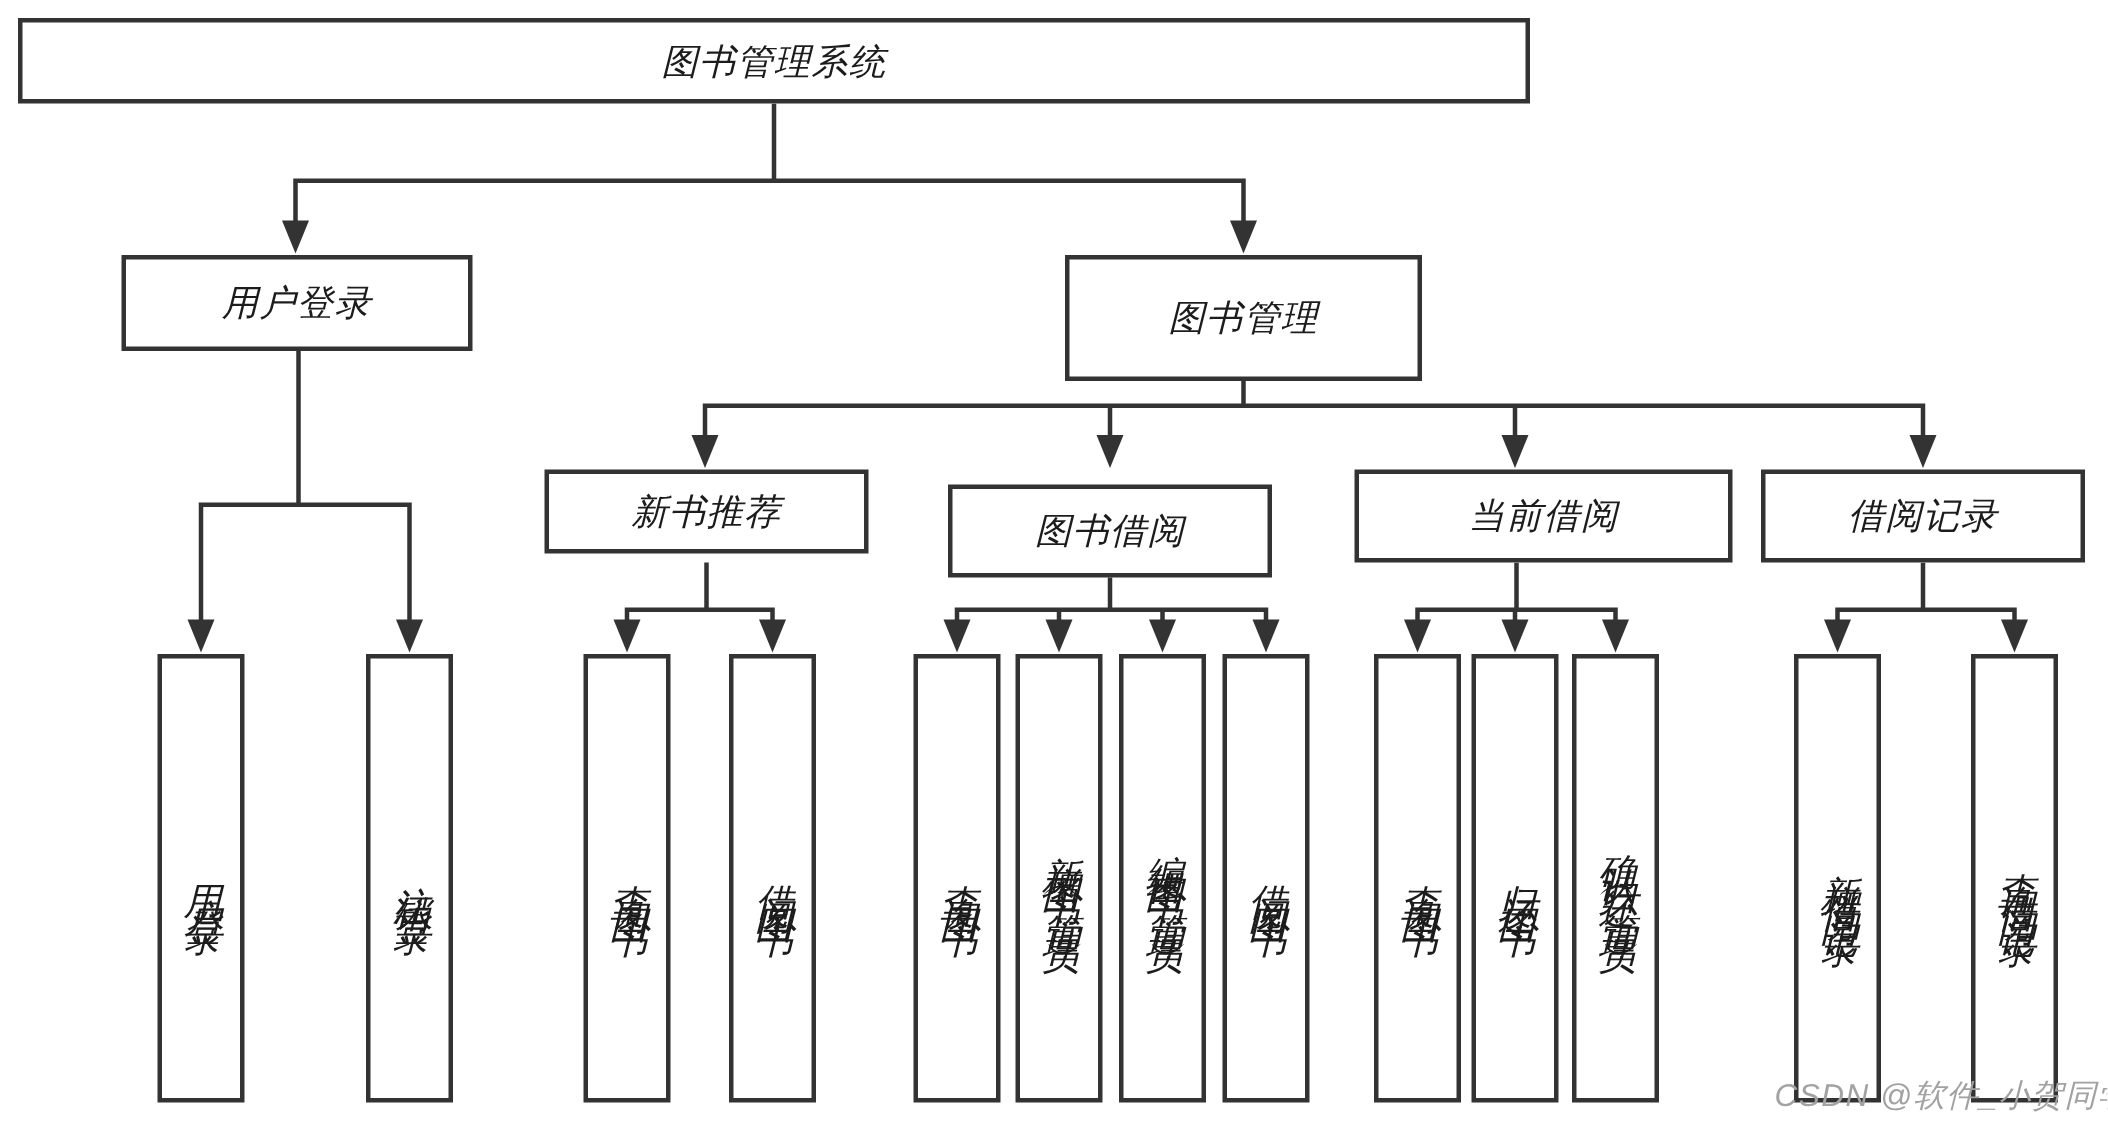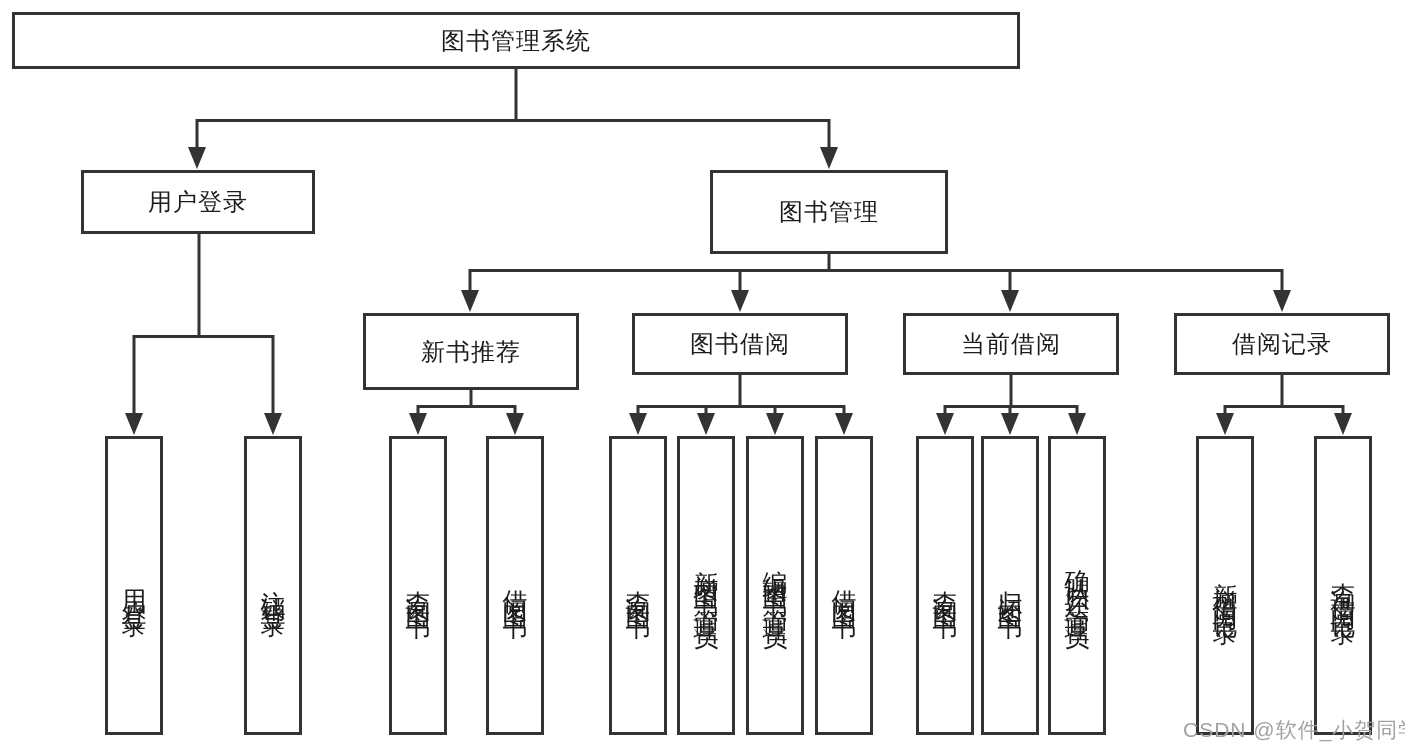--- a/index.html
+++ b/index.html
@@ -2,20 +2,21 @@
 <html><head>
 <meta charset="utf-8">
 <style>
   html,body{margin:0;padding:0;background:#ffffff;}
   .canvas{
     position:relative;
     width:1405px;height:747px;
     background:#ffffff;
     font-family:"Liberation Sans",sans-serif;
     overflow:hidden;
+    font-style:italic;
   }
   .node{
     position:absolute;
     box-sizing:border-box;
     background:#ffffff;
     border:3px solid #333333;
     display:flex;
     align-items:center;
     justify-content:center;
     color:#1c1c1c;
@@ -101,27 +102,27 @@
     <span>图书管理系统</span>
   </div>
 
   <div class="node h" style="left:81px;top:170px;width:234px;height:64px">
     <span>用户登录</span>
   </div>
   <div class="node h" style="left:710px;top:170px;width:238px;height:84px">
     <span>图书管理</span>
   </div>
 
-  <div class="node h" style="left:363px;top:313px;width:216px;height:77px">
+  <div class="node h" style="left:363px;top:313px;width:216px;height:56px">
     <span>新书推荐</span>
   </div>
-  <div class="node h" style="left:632px;top:313px;width:216px;height:62px">
+  <div class="node h" style="left:632px;top:323px;width:216px;height:62px">
     <span>图书借阅</span>
   </div>
-  <div class="node h" style="left:903px;top:313px;width:216px;height:62px">
+  <div class="node h" style="left:903px;top:313px;width:252px;height:62px">
     <span>当前借阅</span>
   </div>
   <div class="node h" style="left:1174px;top:313px;width:216px;height:62px">
     <span>借阅记录</span>
   </div>
 
   <div class="node v" style="left:105px;top:436px;width:58px;height:299px">
     <span>用户登录</span>
   </div>
   <div class="node v" style="left:244px;top:436px;width:58px;height:299px">

